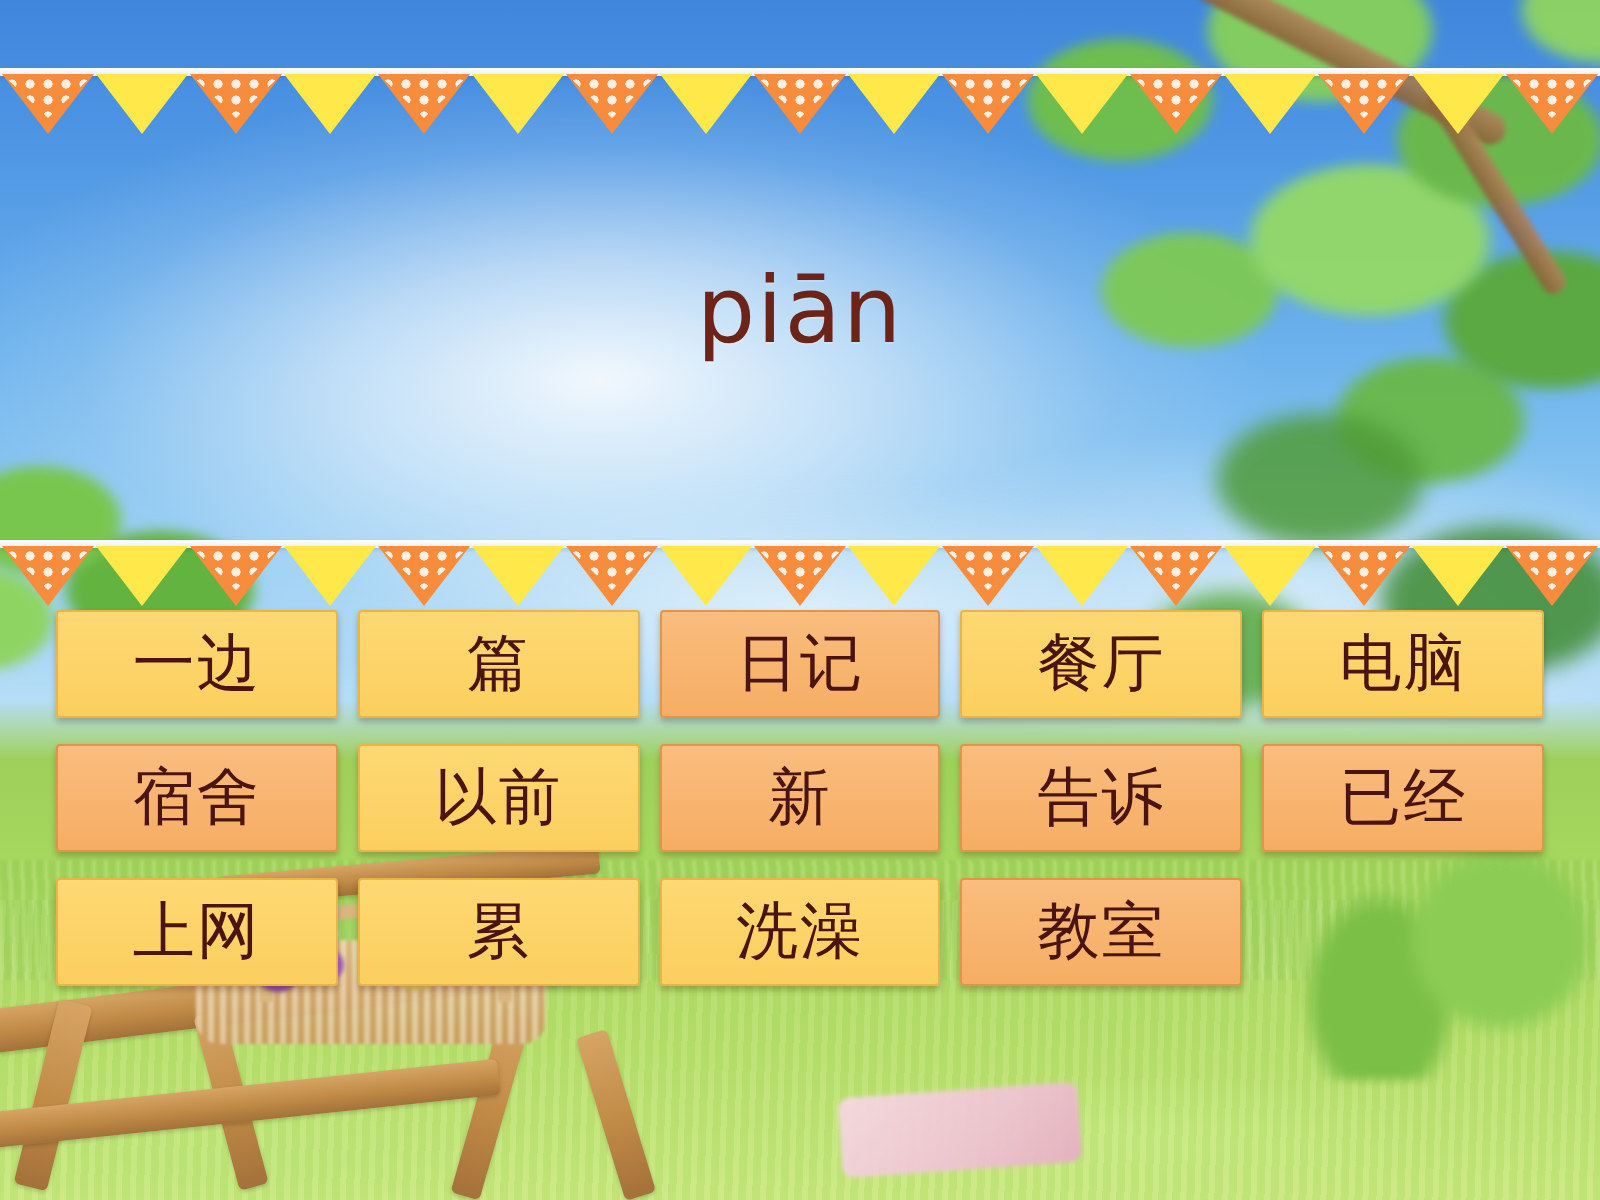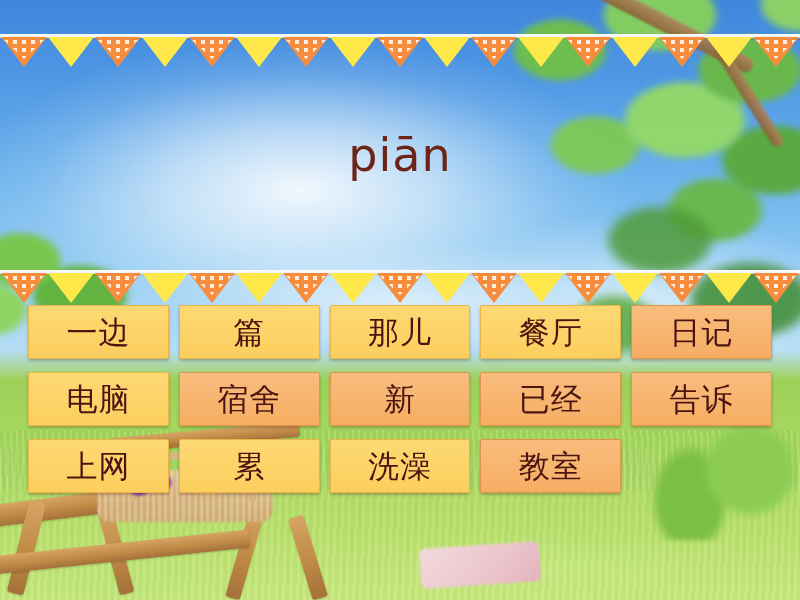--- a/index.html
+++ b/index.html
@@ -367,27 +367,27 @@
       <div class="flag orange" style="left: 659px;"></div>
       <div class="flag-dots" style="left: 659px;"></div>
       <div class="flag yellow" style="left: 706px;"></div>
       <div class="flag orange" style="left: 753px;"></div>
       <div class="flag-dots" style="left: 753px;"></div>
     </div>
 
   <div class="grid" id="tile-grid">
       <div class="tile yellow">一边</div>
       <div class="tile yellow">篇</div>
-      <div class="tile yellow">那儿</div>
+      <div class="tile orange">日记</div>
       <div class="tile yellow">餐厅</div>
-      <div class="tile orange">日记</div>
       <div class="tile yellow">电脑</div>
       <div class="tile orange">宿舍</div>
+      <div class="tile yellow">以前</div>
       <div class="tile orange">新</div>
+      <div class="tile orange">告诉</div>
       <div class="tile orange">已经</div>
-      <div class="tile orange">告诉</div>
       <div class="tile yellow">上网</div>
       <div class="tile yellow">累</div>
       <div class="tile yellow">洗澡</div>
       <div class="tile orange">教室</div>
     </div>
 
 </div>
 
 </body></html>

